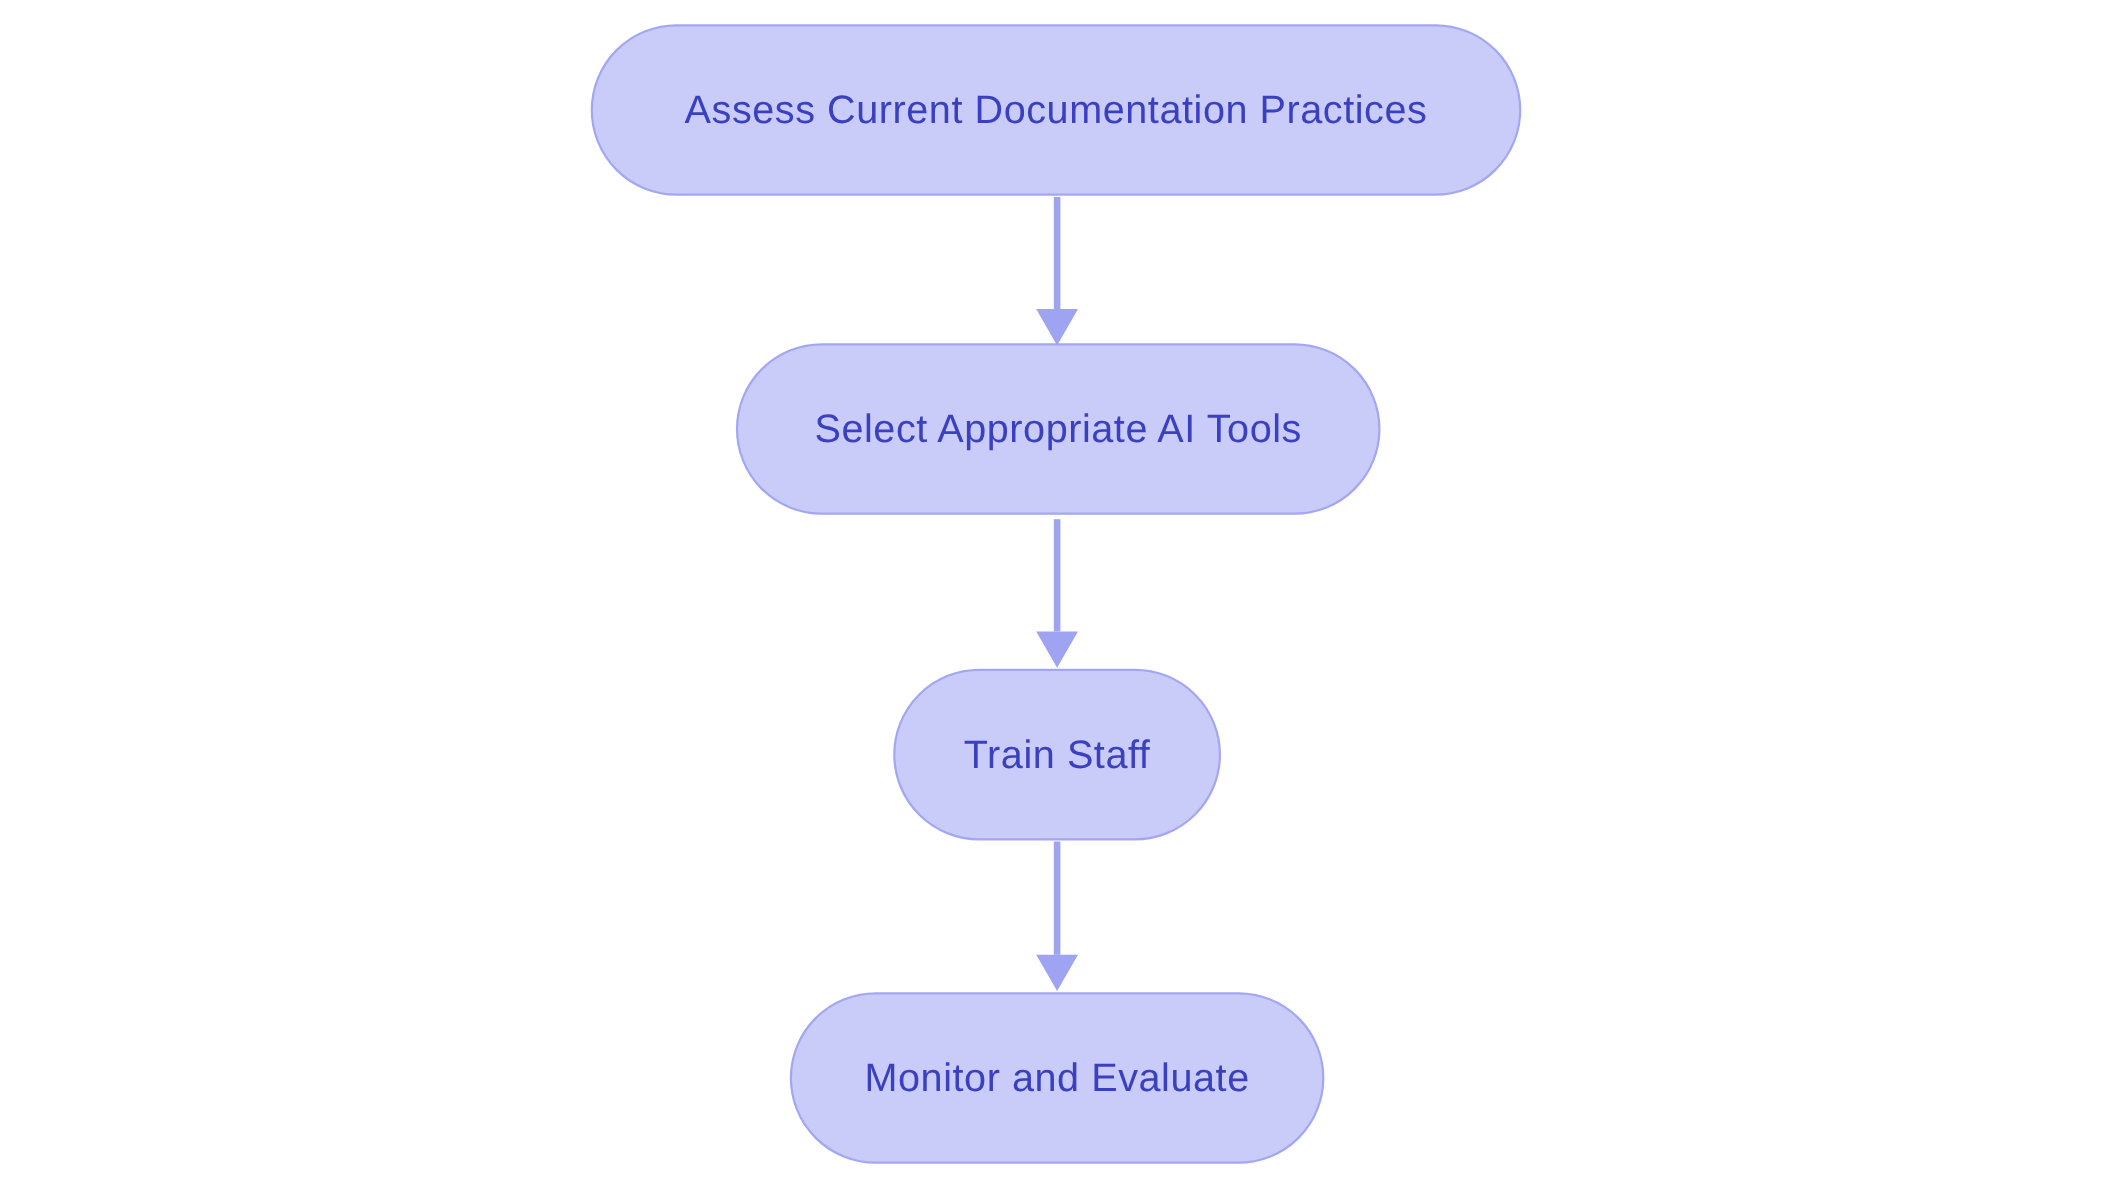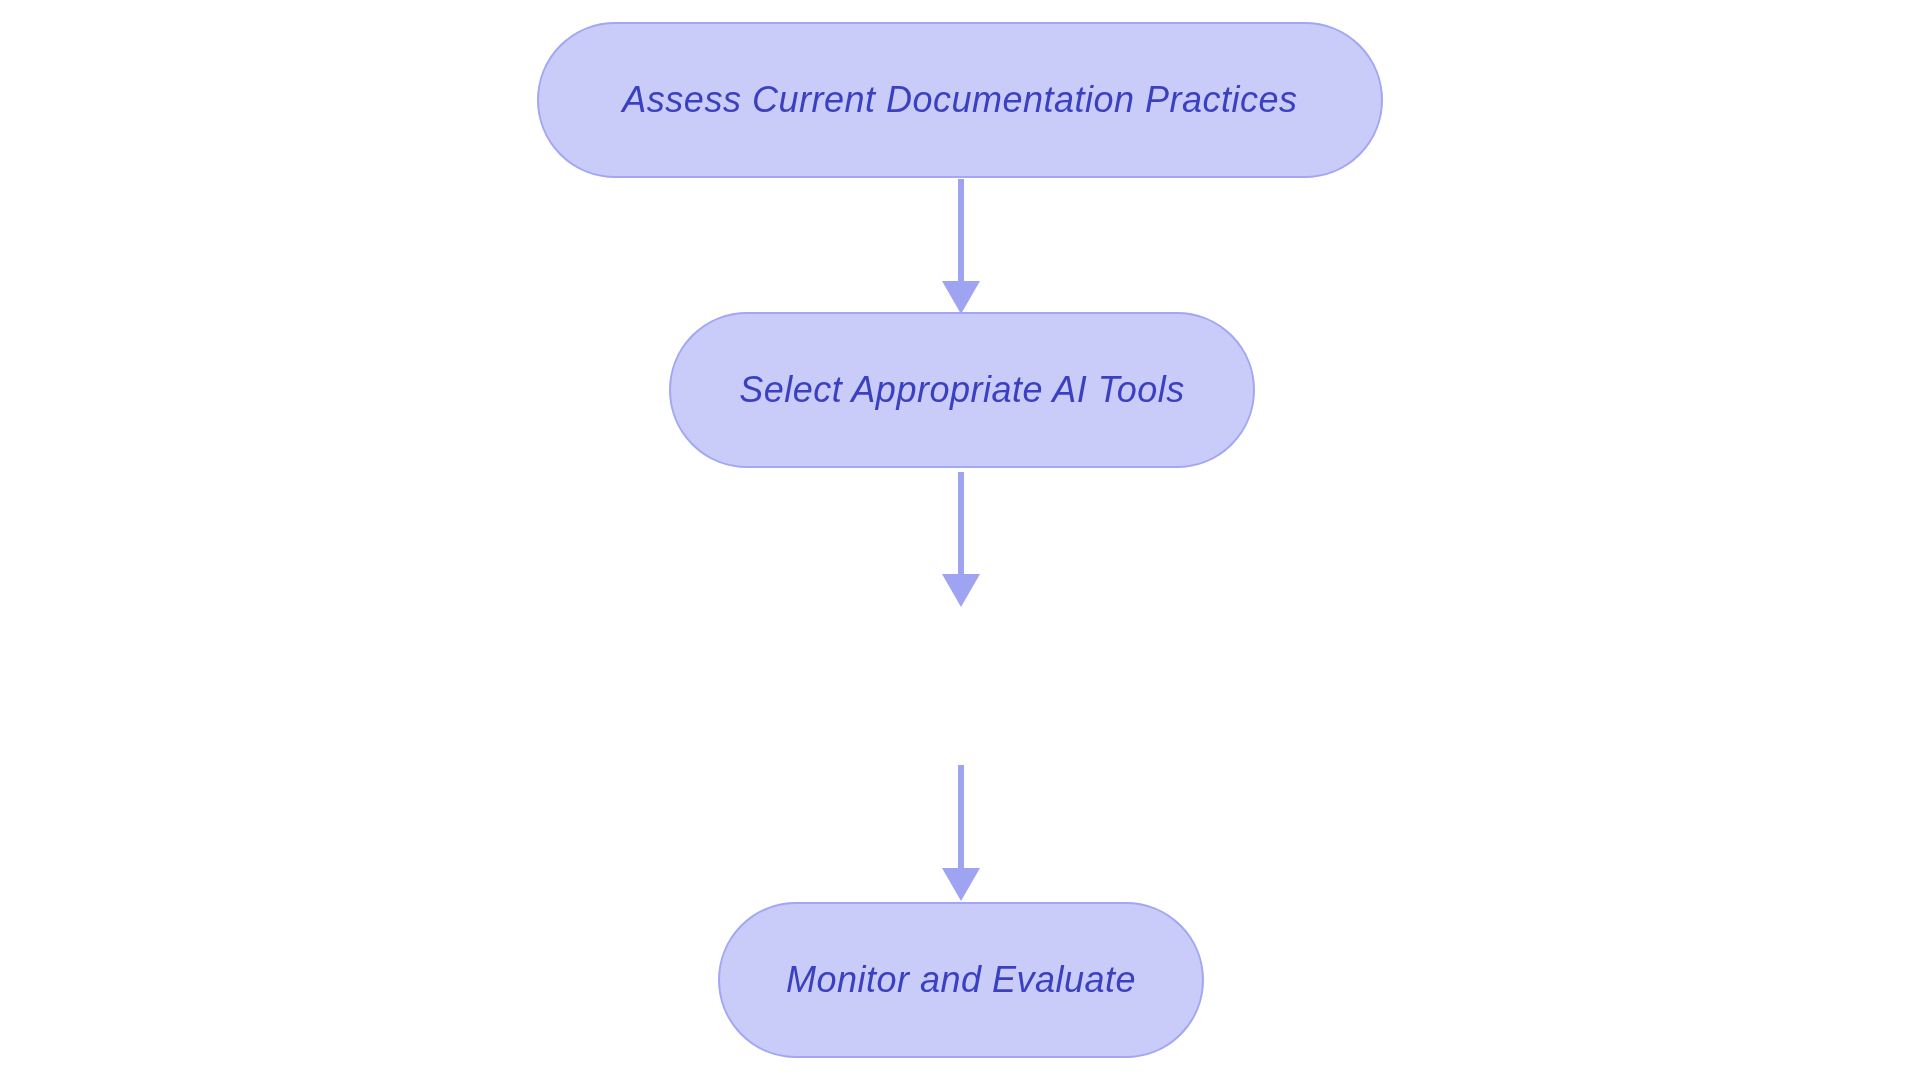--- a/index.html
+++ b/index.html
@@ -2,21 +2,21 @@
 <html style="--bg: #ffffff; --node-fill: #c9cbf8; --node-border: #a3a7f3; --node-text: #3b40c1; --arrow: #9ea4f2;"><head>
 <meta charset="utf-8">
 <style>
   :root {
     --bg: #ffffff;
     --node-fill: #c9cbf8;
     --node-border: #a3a7f3;
     --node-text: #3b40c1;
     --arrow: #9ea4f2;
   }
-  * { margin: 0; padding: 0; box-sizing: border-box; font-style: italic; }
+  * { margin: 0; padding: 0; box-sizing: border-box; }
   html, body {
     width: 1920px;
     height: 1083px;
     background: var(--bg);
     font-family: "Liberation Sans", sans-serif;
     overflow: hidden;
   }
   .canvas {
     position: relative;
     width: 1920px;
@@ -84,20 +84,23 @@
 
   <div class="node" id="node-2">
     <span class="node-label">Select Appropriate AI Tools</span>
   </div>
 
   <div class="arrow" id="arrow-2">
     <div class="arrow-shaft"></div>
     <div class="arrow-head"></div>
   </div>
 
+  <div class="node" id="node-3">
+    <span class="node-label">Train Staff</span>
+  </div>
 
   <div class="arrow" id="arrow-3">
     <div class="arrow-shaft"></div>
     <div class="arrow-head"></div>
   </div>
 
   <div class="node" id="node-4">
     <span class="node-label">Monitor and Evaluate</span>
   </div>
 

